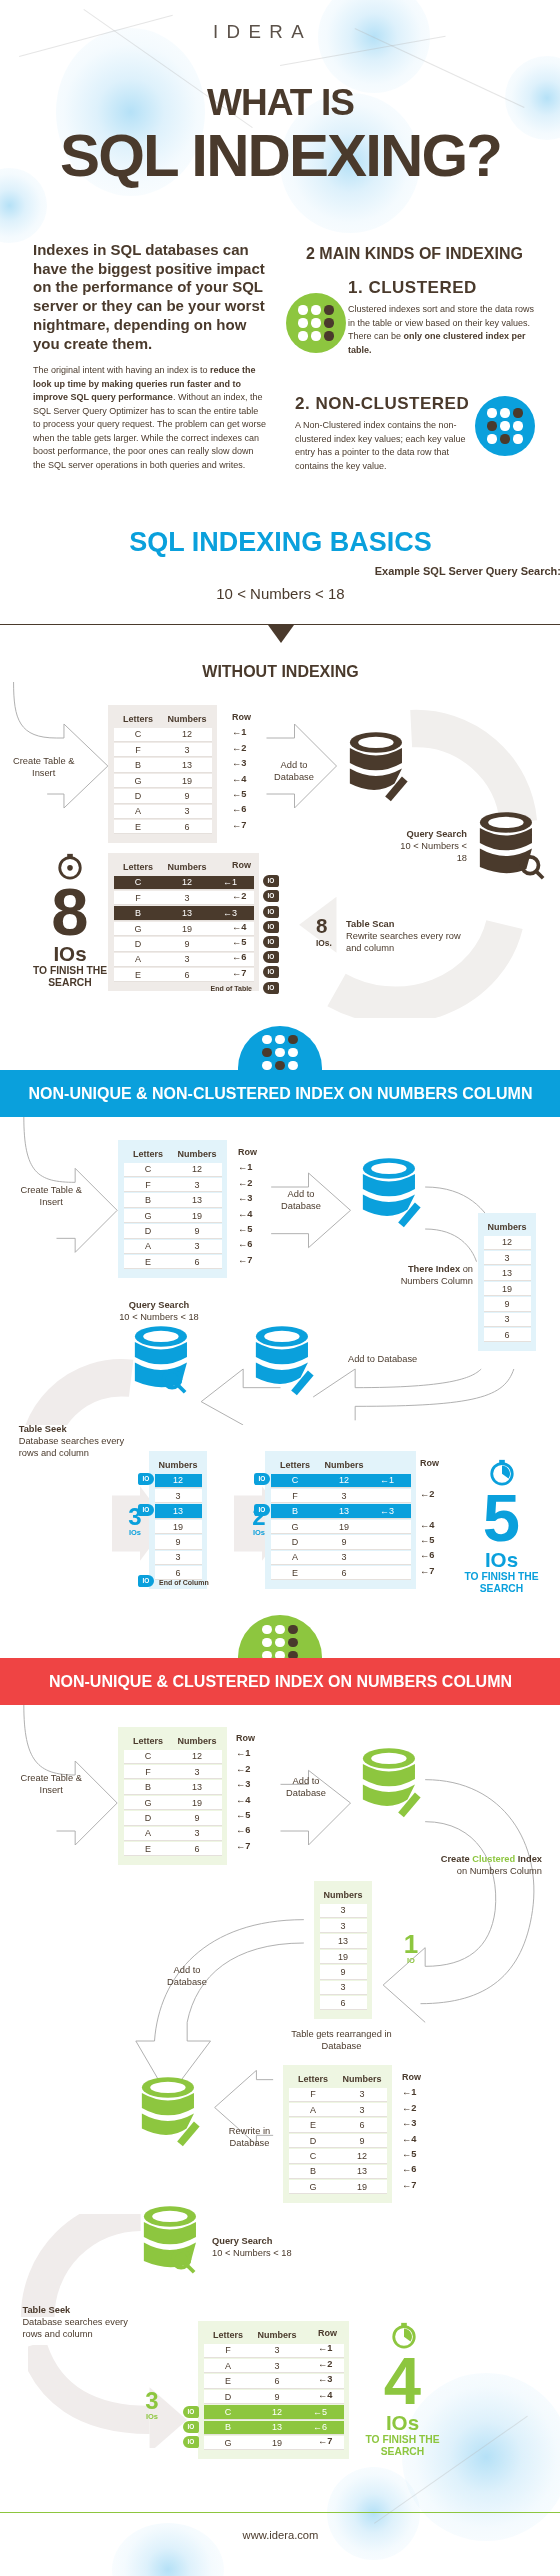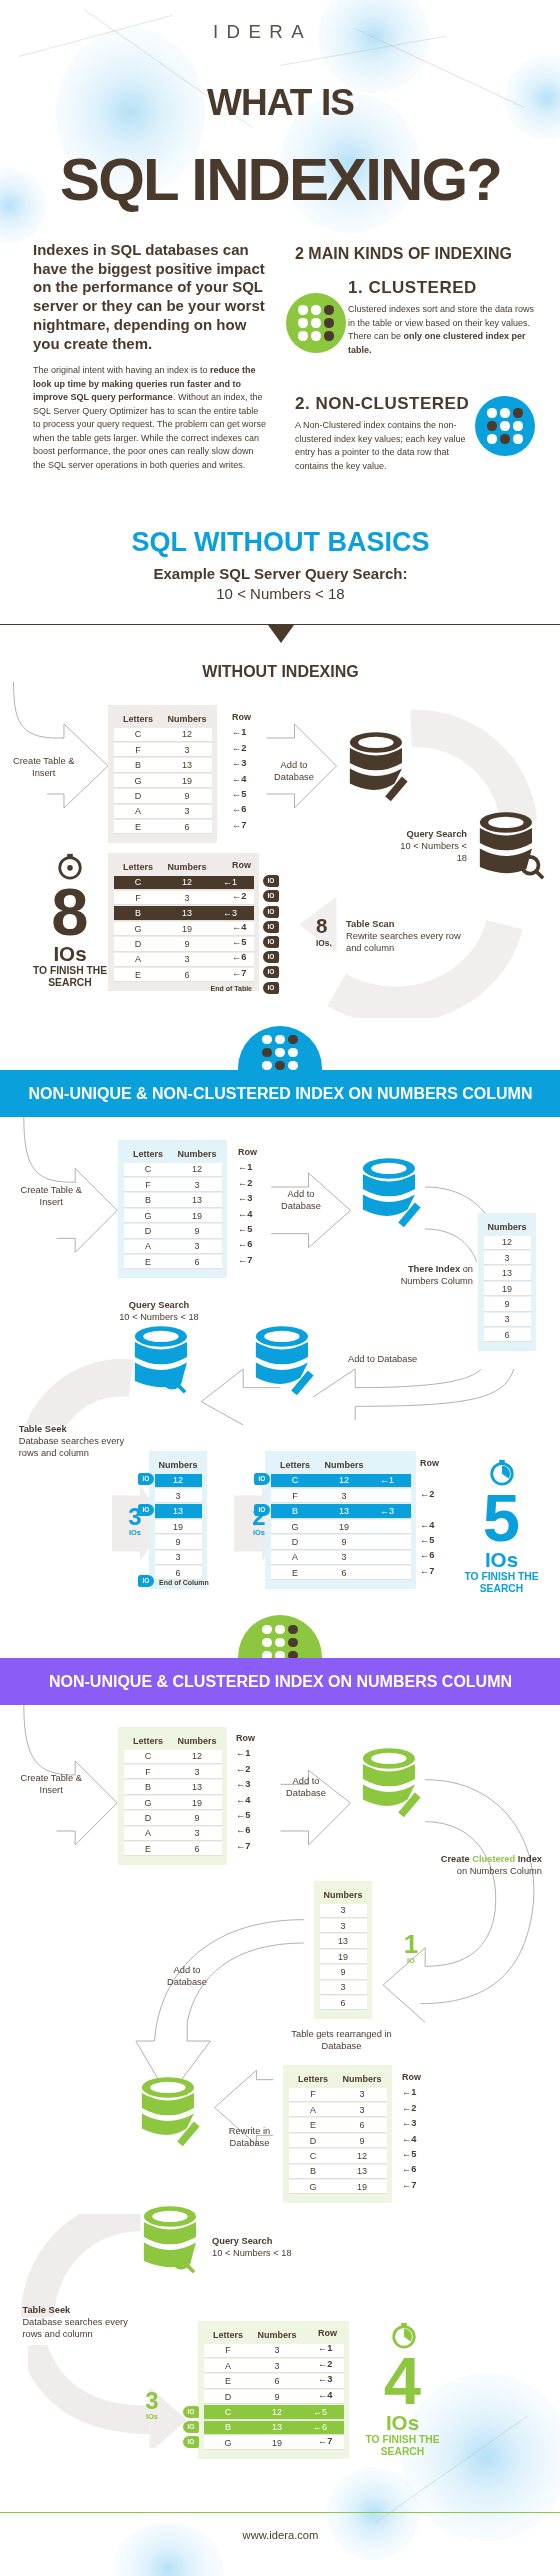--- a/index.html
+++ b/index.html
@@ -23,21 +23,21 @@
   .intro-body { font-size: 9px; line-height: 13.5px; width: 234px; }
   .kinds-title { font-size: 16px; font-weight: bold; }
   .kind-h { font-size: 17px; font-weight: bold; letter-spacing: 0.5px; }
   .kind-p { font-size: 9px; line-height: 13.5px; }
 
   .dotbadge { position: absolute; width: 60px; height: 60px; border-radius: 50%; display: grid; grid-template-columns: repeat(3, 9.3px); grid-gap: 3.7px; justify-content: center; align-content: center; }
   .dot { width: 9.3px; height: 9.3px; border-radius: 50%; background: #fff; }
   .dot.d { background: #4a3a2c; }
 
   .basics-title { font-size: 27px; font-weight: bold; color: #0aa0dc; text-align: center; width: 561px; }
-  .basics-sub { font-size: 15px; font-weight: bold; text-align: center; width: 561px; }
+  .basics-sub { font-size: 11px; font-weight: bold; text-align: right; width: 561px; }
   .basics-q { font-size: 15px; text-align: center; width: 561px; }
 
   .divider { height: 0.9px; background: #4a3a2c; width: 561px; }
   .tri { width: 0; height: 0; border-left: 13px solid transparent; border-right: 13px solid transparent; border-top: 18.7px solid #4a3a2c; }
 
   .sec-h { font-size: 16px; font-weight: bold; text-align: center; width: 561px; }
 
   
   .tbl { position: absolute; padding: 5.6px 5.6px 7.5px 5.6px; }
   .tbl .hdr { display: flex; font-size: 9px; font-weight: bold; height: 17px; align-items: center; }
@@ -85,28 +85,28 @@
   <div class="netline" style="left:18.7px;top:56px;width:159px;transform:rotate(-15deg);"></div>
   <div class="netline" style="left:84px;top:9.3px;width:206px;transform:rotate(35deg);"></div>
   <div class="netline" style="left:355px;top:28px;width:187px;transform:rotate(25deg);"></div>
   <div class="netline" style="left:280px;top:65px;width:168px;transform:rotate(-10deg);"></div>
   <div class="netline" style="left:374px;top:2523px;width:187px;transform:rotate(-35deg);"></div>
 
   <div class="abs logo" style="left:213px;top:20.6px;">
     <span>IDERA</span>
   </div>
   <div class="abs title1" style="left:0;top:82px;width:561px;text-align:center;">WHAT IS</div>
-  <div class="abs title2" style="left:0;top:121px;width:561px;text-align:center;margin-top:24px;">SQL INDEXING?</div>
+  <div class="abs title2" style="left:0;top:121px;width:561px;text-align:center;">SQL INDEXING?</div>
 
   <div class="abs intro-lead" style="left:33px;top:241px;">Indexes in SQL databases can have the biggest positive impact on the performance of your SQL server or they can be your worst nightmare, depending on how you create them.</div>
   <div class="abs intro-body" style="left:33px;top:364px;">
     <span>The original intent with having an index is to </span><b>reduce the look up time by making queries run faster and to improve SQL query performance</b><span>. Without an index, the SQL Server Query Optimizer has to scan the entire table to process your query request. The problem can get worse when the table gets larger. While the correct indexes can boost performance, the poor ones can really slow down the SQL server operations in both queries and writes.</span>
   </div>
 
-  <div class="abs kinds-title" style="left:295px;top:245px;">2 MAIN KINDS OF INDEXING</div>
+  <div class="abs kinds-title" style="left:306px;top:245px;">2 MAIN KINDS OF INDEXING</div>
   <div class="abs kind-h" style="left:348px;top:278px;">1. CLUSTERED</div>
   <div class="dotbadge" style="left:286px;top:293px;background:#8dc63f;">
     <div class="dot"></div>
       <div class="dot"></div>
       <div class="dot d"></div>
     <div class="dot"></div>
       <div class="dot"></div>
       <div class="dot d"></div>
     <div class="dot"></div>
       <div class="dot"></div>
@@ -122,21 +122,21 @@
       <div class="dot"></div>
       <div class="dot d"></div>
     <div class="dot d"></div>
       <div class="dot"></div>
       <div class="dot"></div>
     <div class="dot"></div>
       <div class="dot d"></div>
       <div class="dot"></div>
   </div>
 
-  <div class="abs basics-title" style="left:0;top:527px;">SQL WITHOUT BASICS</div>
+  <div class="abs basics-title" style="left:0;top:527px;">SQL INDEXING BASICS</div>
   <div class="abs basics-sub" style="left:0;top:565px;">Example SQL Server Query Search:</div>
   <div class="abs basics-q" style="left:0;top:585px;">10 &lt; Numbers &lt; 18</div>
   <div class="abs divider" style="left:0;top:624px;"></div>
   <div class="abs tri" style="left:268px;top:625px;"></div>
 
   <div class="abs sec-h" style="left:0;top:663px;">WITHOUT INDEXING</div>
   <svg class="abs" style="left:0;top:682px;" width="561" height="336" viewBox="0 0 600 360">
     <path d="M14 0 C14 40 20 60 60 60 L68 60 L68 45 L115 90 L68 135 L68 120 L50 120" fill="none" stroke="#aaa" stroke-width="1"></path>
     <path d="M285 60 L315 60 L315 45 L360 90 L315 135 L315 120 L285 120" fill="none" stroke="#aaa" stroke-width="1"></path>
     <path d="M440 50 A110 110 0 0 1 555 150" fill="none" stroke="#f1efed" stroke-width="40"></path>
@@ -523,21 +523,21 @@
     <div class="dot"></div>
       <div class="dot"></div>
       <div class="dot d"></div>
     <div class="dot"></div>
       <div class="dot"></div>
       <div class="dot d"></div>
     <div class="dot"></div>
       <div class="dot"></div>
       <div class="dot d"></div>
   </div>
-  <div class="band" style="left:0;top:1658px;background:#8b5cf6;">NON-UNIQUE &amp; CLUSTERED INDEX ON NUMBERS COLUMN</div>
+  <div class="band" style="left:0;top:1658px;background:#ef4444;">NON-UNIQUE &amp; CLUSTERED INDEX ON NUMBERS COLUMN</div>
 
   <svg class="abs" style="left:0;top:1705px;" width="561" height="448" viewBox="0 0 600 480">
     <path d="M25 0 C25 60 40 75 80 75 L80 60 L125 105 L80 150 L80 135 L60 135" fill="none" stroke="#aaa" stroke-width="1"></path>
     <path d="M300 85 L330 85 L330 70 L375 105 L330 150 L330 135 L300 135" fill="none" stroke="#aaa" stroke-width="1"></path>
     <path d="M455 80 C540 80 580 150 570 220 C560 290 520 320 450 320" fill="none" stroke="#aaa" stroke-width="1"></path>
     <path d="M455 125 C510 125 535 170 530 220 C525 260 500 280 455 280 L455 260 L410 300 L455 340" fill="none" stroke="#aaa" stroke-width="1"></path>
     <path d="M325 255 C250 255 210 290 200 340 L200 360 L225 360 L180 420 L145 360 L165 360 C170 290 220 230 325 230" fill="none" stroke="#aaa" stroke-width="1"></path>
     <path d="M350 400 L350 410 L335 410 L370 435 L405 410 L390 410 L390 400" fill="none" stroke="#aaa" stroke-width="1"></path>
   </svg>
   <div class="lbl" style="left:18.7px;top:1772px;width:65px;">Create Table &amp; Insert</div>

